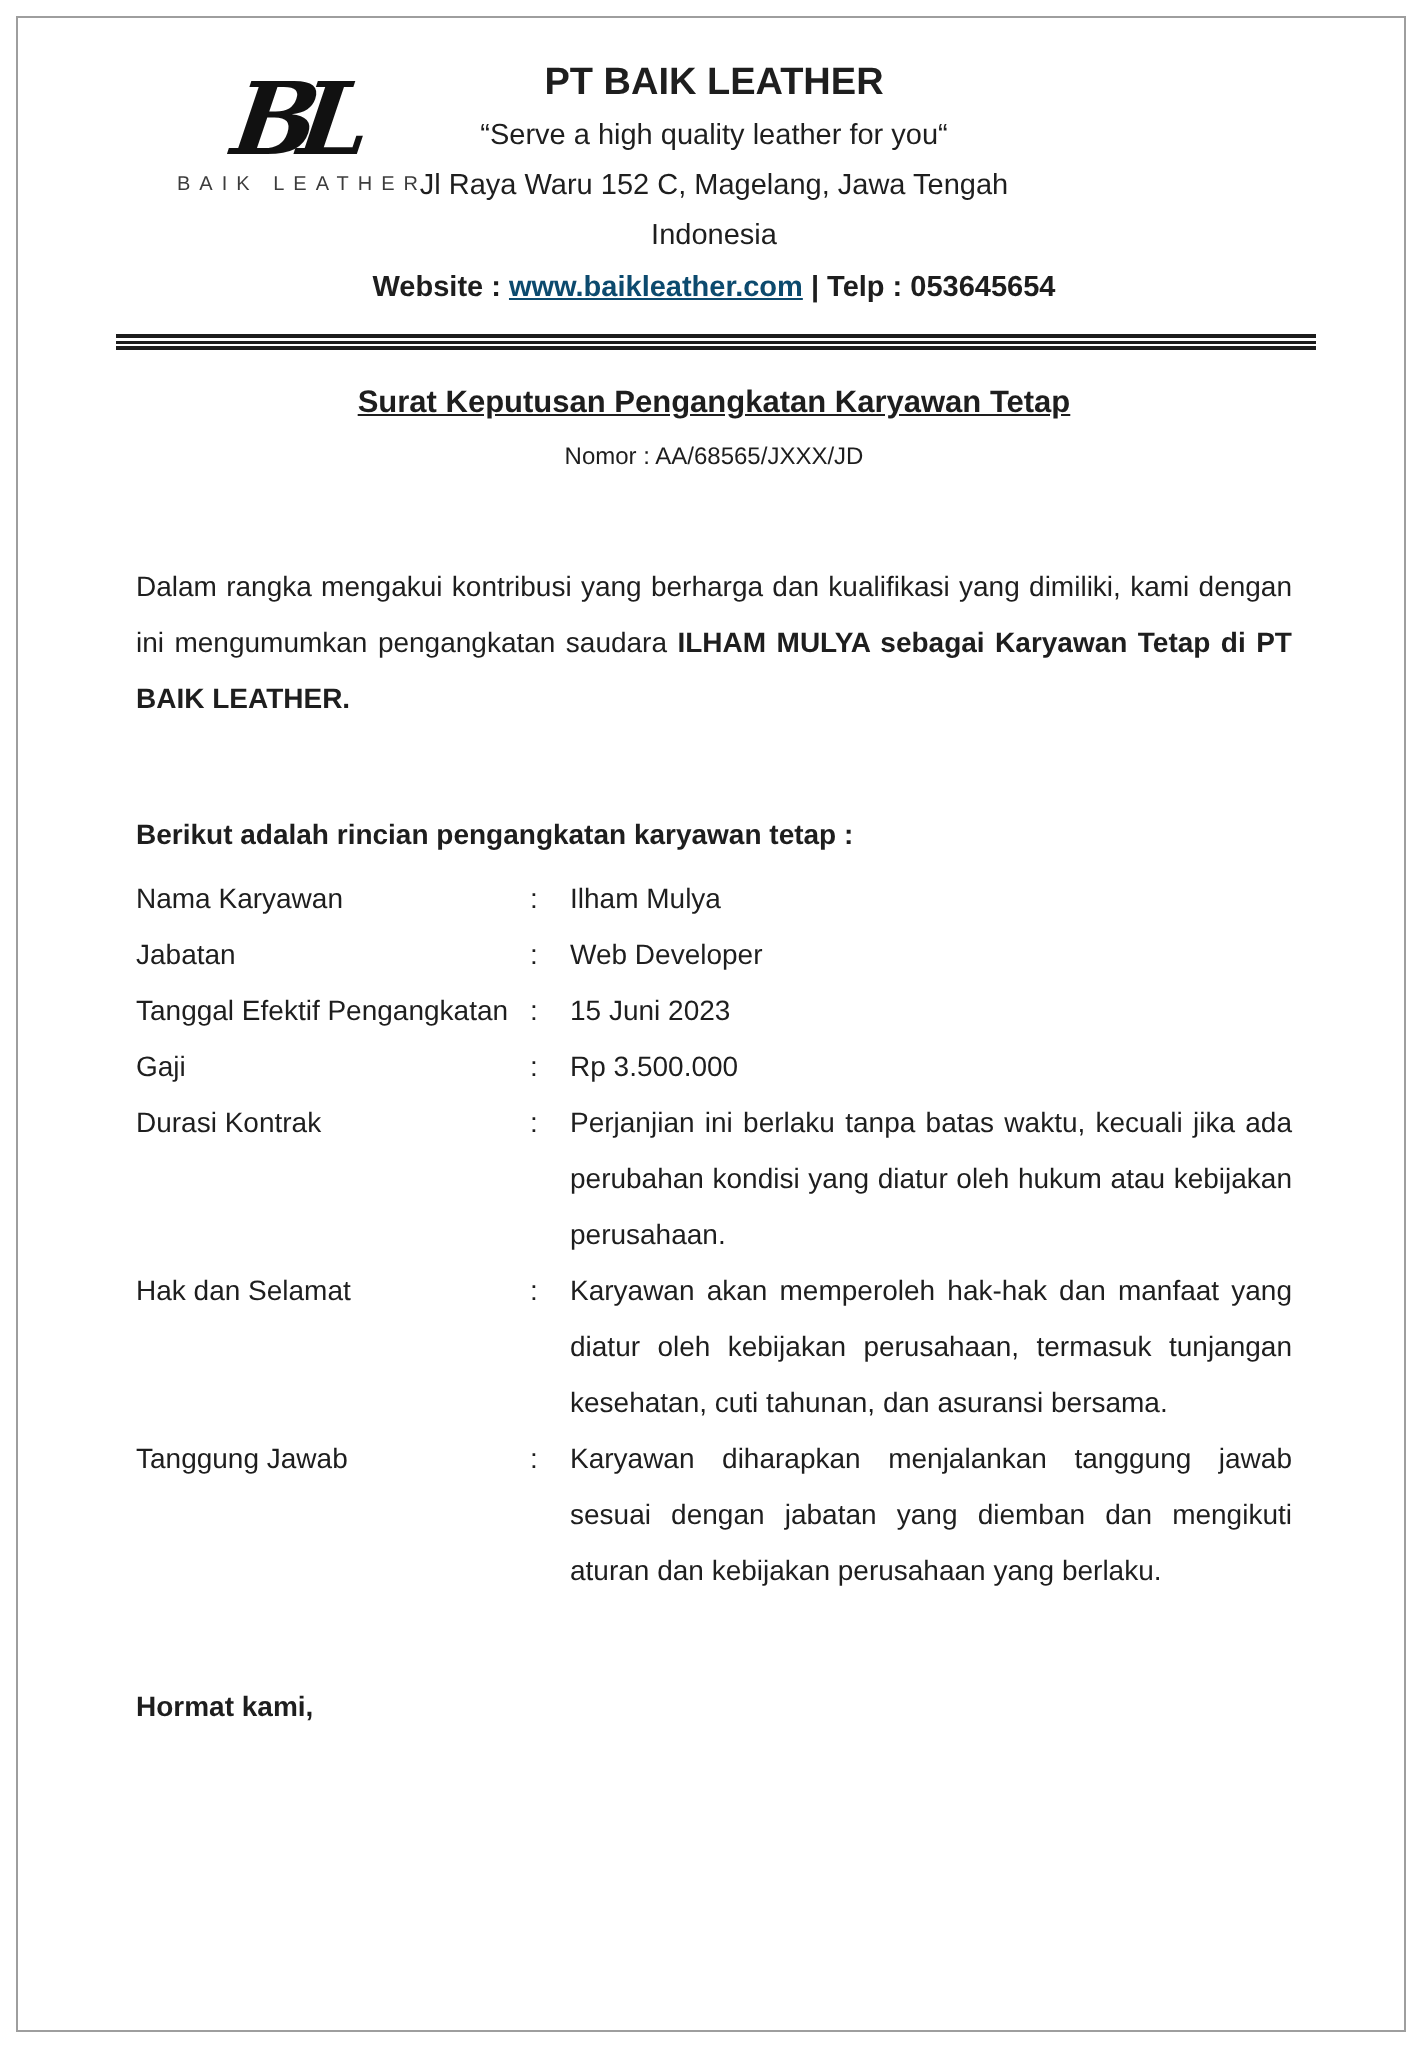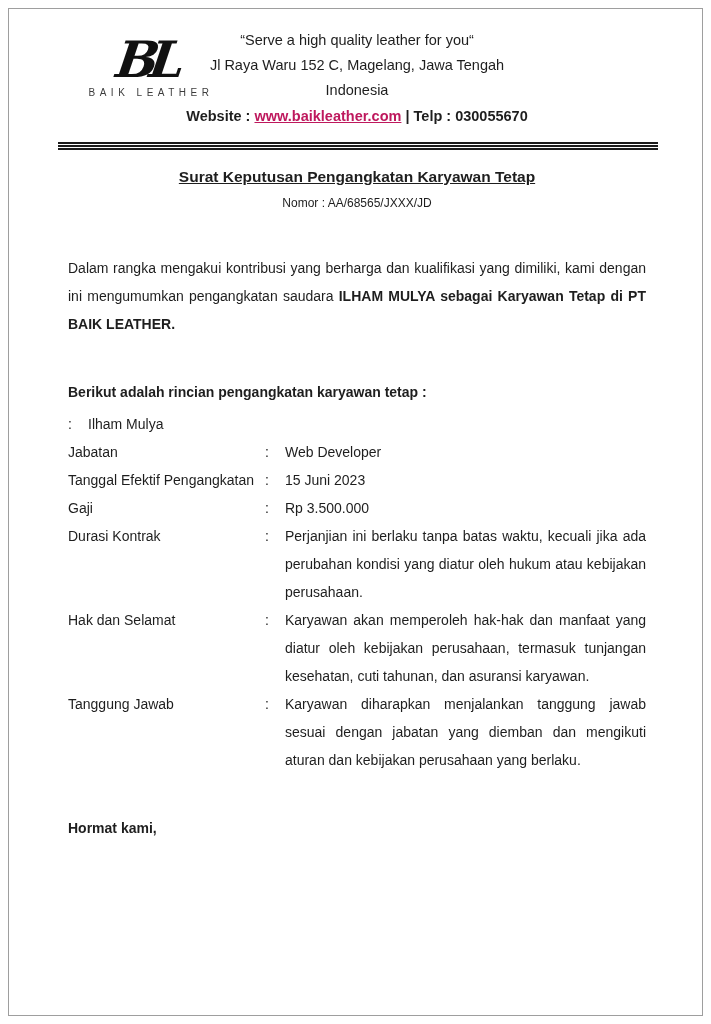--- a/index.html
+++ b/index.html
@@ -51,21 +51,21 @@
     margin-top: 3px;
     font-size: 10px;
     letter-spacing: 4.5px;
     color: #3c3c3c;
     white-space: nowrap;
   }
   .header-center { text-align: center; line-height: 25px; }
   .company-name { font-size: 19px; font-weight: bold; line-height: 28px; }
   .tagline, .address, .country { font-size: 14.5px; }
   .contact-line { font-size: 14.5px; font-weight: bold; margin-top: 1px; }
-  .website-link { color: #be185d; text-decoration: underline; cursor: pointer; }
+  .website-link { color: #0c4a6e; text-decoration: underline; cursor: pointer; }
 
   .double-rule {
     margin: 10px -12px 0 -10px;
     height: 8px;
     background: linear-gradient(to bottom,
       #1c1c1c 0px, #1c1c1c 2px,
       transparent 2px, transparent 3.5px,
       #1c1c1c 3.5px, #1c1c1c 5px,
       transparent 5px, transparent 6px,
       #1c1c1c 6px, #1c1c1c 8px);
@@ -110,48 +110,50 @@
   <div class="page-frame"></div>
 
   <div class="content">
 
     <div class="header">
       <div class="logo">
         <div class="logo-monogram">BL</div>
         <div class="logo-wordmark">BAIK LEATHER</div>
       </div>
       <div class="header-center">
+        <div class="company-name">PT BAIK LEATHER</div>
         <div class="tagline">“Serve a high quality leather for you“</div>
         <div class="address">Jl Raya Waru 152 C, Magelang, Jawa Tengah</div>
         <div class="country">Indonesia</div>
         <div class="contact-line">
           <span>Website :</span>
           <span class="website-link">www.baikleather.com</span>
           <span>|</span>
-          <span>Telp : 030055670</span>
+          <span>Telp : 053645654</span>
         </div>
       </div>
     </div>
 
     <div class="double-rule"></div>
 
     <div class="title-block">
       <div class="doc-title">Surat Keputusan Pengangkatan Karyawan Tetap</div>
       <div class="doc-number">Nomor : AA/68565/JXXX/JD</div>
     </div>
 
     <div class="para intro-para">
       <span>Dalam rangka mengakui kontribusi yang berharga dan kualifikasi yang dimiliki, kami dengan ini mengumumkan pengangkatan saudara </span>
       <span class="bold">ILHAM MULYA sebagai Karyawan Tetap di PT BAIK LEATHER.</span>
     </div>
 
     <div class="details-heading">Berikut adalah rincian pengangkatan karyawan tetap :</div>
 
     <div class="details">
       <div class="detail-row">
+        <div class="detail-label">Nama Karyawan</div>
         <div class="detail-colon">:</div>
         <div class="detail-value">Ilham Mulya</div>
       </div>
       <div class="detail-row">
         <div class="detail-label">Jabatan</div>
         <div class="detail-colon">:</div>
         <div class="detail-value">Web Developer</div>
       </div>
       <div class="detail-row">
         <div class="detail-label">Tanggal Efektif Pengangkatan</div>
@@ -164,21 +166,21 @@
         <div class="detail-value">Rp 3.500.000</div>
       </div>
       <div class="detail-row">
         <div class="detail-label">Durasi Kontrak</div>
         <div class="detail-colon">:</div>
         <div class="detail-value">Perjanjian ini berlaku tanpa batas waktu, kecuali jika ada perubahan kondisi yang diatur oleh hukum atau kebijakan perusahaan.</div>
       </div>
       <div class="detail-row">
         <div class="detail-label">Hak dan Selamat</div>
         <div class="detail-colon">:</div>
-        <div class="detail-value">Karyawan akan memperoleh hak-hak dan manfaat yang diatur oleh kebijakan perusahaan, termasuk tunjangan kesehatan, cuti tahunan, dan asuransi karyawan.</div>
+        <div class="detail-value">Karyawan akan memperoleh hak-hak dan manfaat yang diatur oleh kebijakan perusahaan, termasuk tunjangan kesehatan, cuti tahunan, dan asuransi bersama.</div>
       </div>
       <div class="detail-row">
         <div class="detail-label">Tanggung Jawab</div>
         <div class="detail-colon">:</div>
         <div class="detail-value">Karyawan diharapkan menjalankan tanggung jawab sesuai dengan jabatan yang diemban dan mengikuti aturan dan kebijakan perusahaan yang berlaku.</div>
       </div>
     </div>
 
 
 

